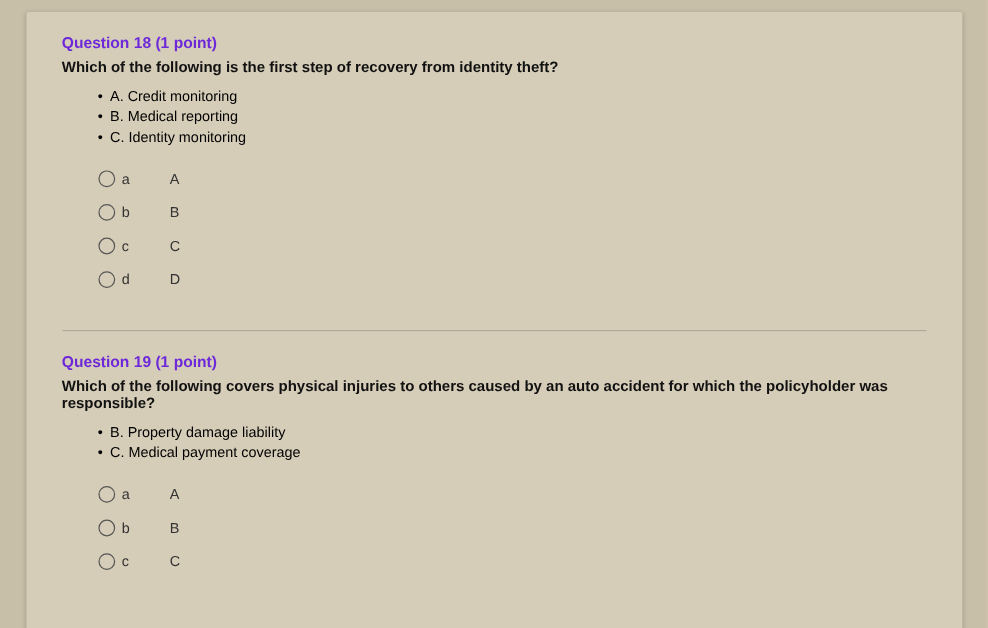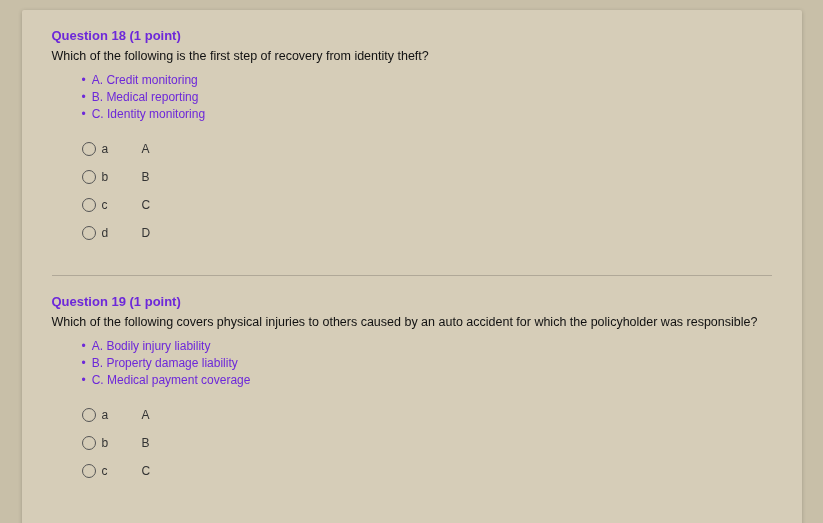--- a/index.html
+++ b/index.html
@@ -28,30 +28,31 @@
     .question-title {
       font-size: 13px;
       font-weight: bold;
       margin-bottom: 6px;
       color: #6d28d9;
     }
     .question-text {
       font-size: 12.5px;
       margin-bottom: 10px;
       color: #111;
+      font-weight: bold;
     }
     .choices-list {
       list-style: none;
       margin-left: 30px;
       margin-bottom: 14px;
     }
     .choices-list li {
       font-size: 12px;
       margin-bottom: 3px;
-      color: #6d28d9;
+      color: #000000;
       display: flex;
       align-items: flex-start;
       text-align: center;
     }
     .choices-list li::before {
       content: "•";
       margin-right: 6px;
       font-size: 12px;
       flex-shrink: 0;
     }
@@ -130,21 +131,20 @@
       <span class="radio-answer">D</span>
     </div>
   </div>
 
   <hr class="divider">
 
   <div class="question-block">
     <div class="question-title">Question 19 (1 point)</div>
     <div class="question-text">Which of the following covers physical injuries to others caused by an auto accident for which the policyholder was responsible?</div>
     <ul class="choices-list">
-      <li>A. Bodily injury liability</li>
       <li>B. Property damage liability</li>
       <li>C. Medical payment coverage</li>
     </ul>
     <div class="radio-options">
       <div class="radio-label-wrap">
         <div class="radio-circle"></div>
         <span class="radio-letter">a</span>
       </div>
       <span class="radio-answer">A</span>
 

